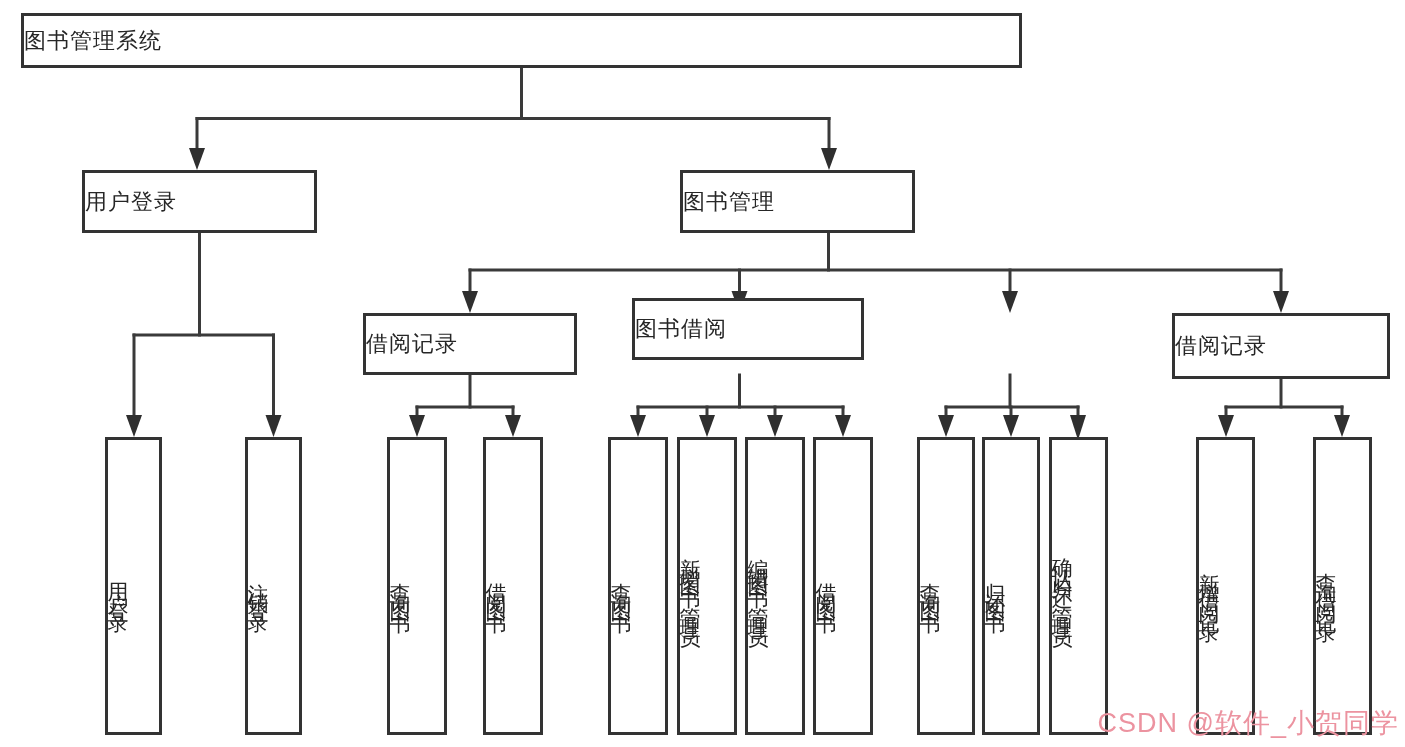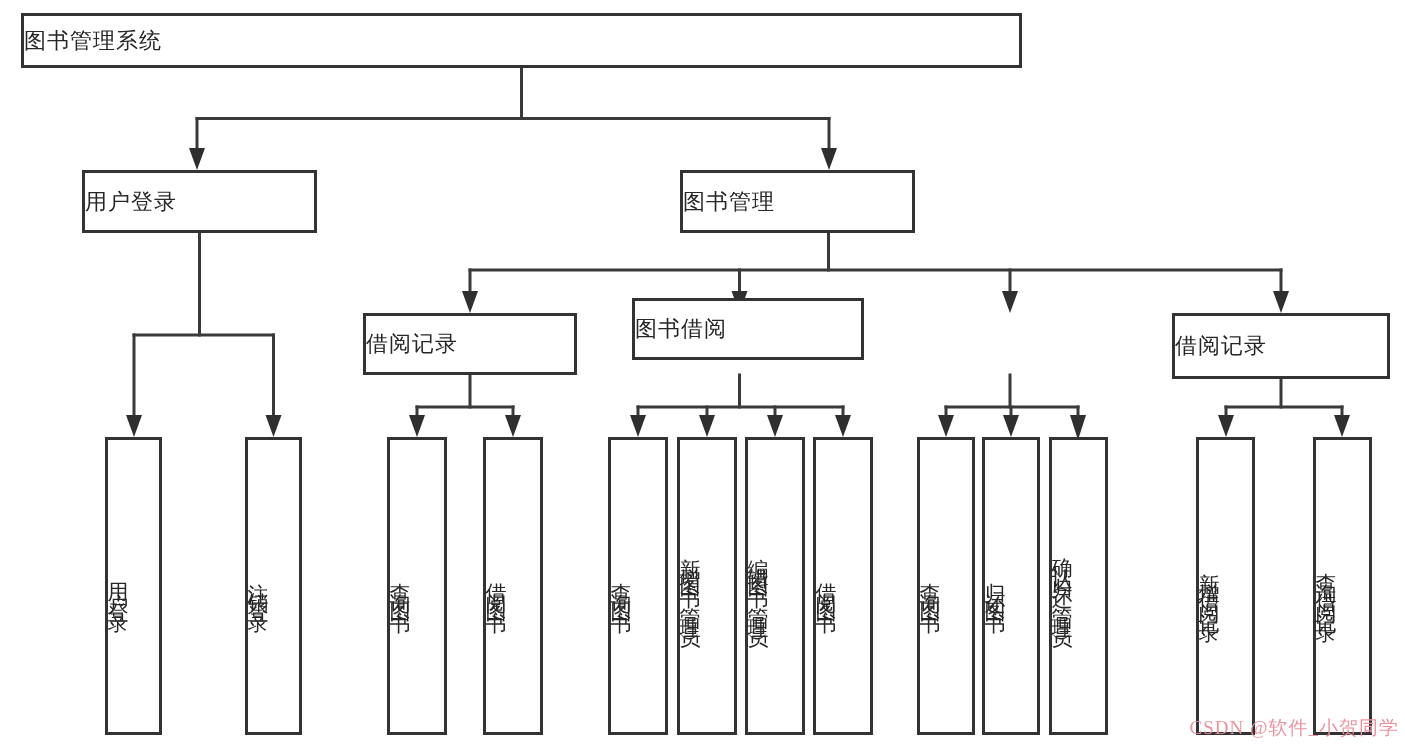--- a/index.html
+++ b/index.html
@@ -39,21 +39,21 @@
   .n-bb2 { left:677px;  width:60px; }
   .n-bb3 { left:745px;  width:60px; }
   .n-bb4 { left:813px;  width:60px; }
   .n-cb1 { left:917px;  width:58px; }
   .n-cb2 { left:982px;  width:58px; }
   .n-cb3 { left:1049px; width:59px; }
   .n-br1 { left:1196px; width:59px; }
   .n-br2 { left:1313px; width:59px; }
   .watermark {
     position:absolute; right:6px; bottom:6px; z-index:3;
-    font-size:19px; color:#ec93a0; letter-spacing:1px; white-space:nowrap;font-family:Liberation Serif, serif;
+    font-size:27px; color:#ec93a0; letter-spacing:1px; white-space:nowrap;
   }
 </style>
 </head>
 <body>
 
 <div class="canvas">
 
   <svg class="wires" width="1405" height="747" viewBox="0 0 1405 747">
     <g fill="none" stroke="#3a3a3a" stroke-width="3" stroke-linecap="square">
 

